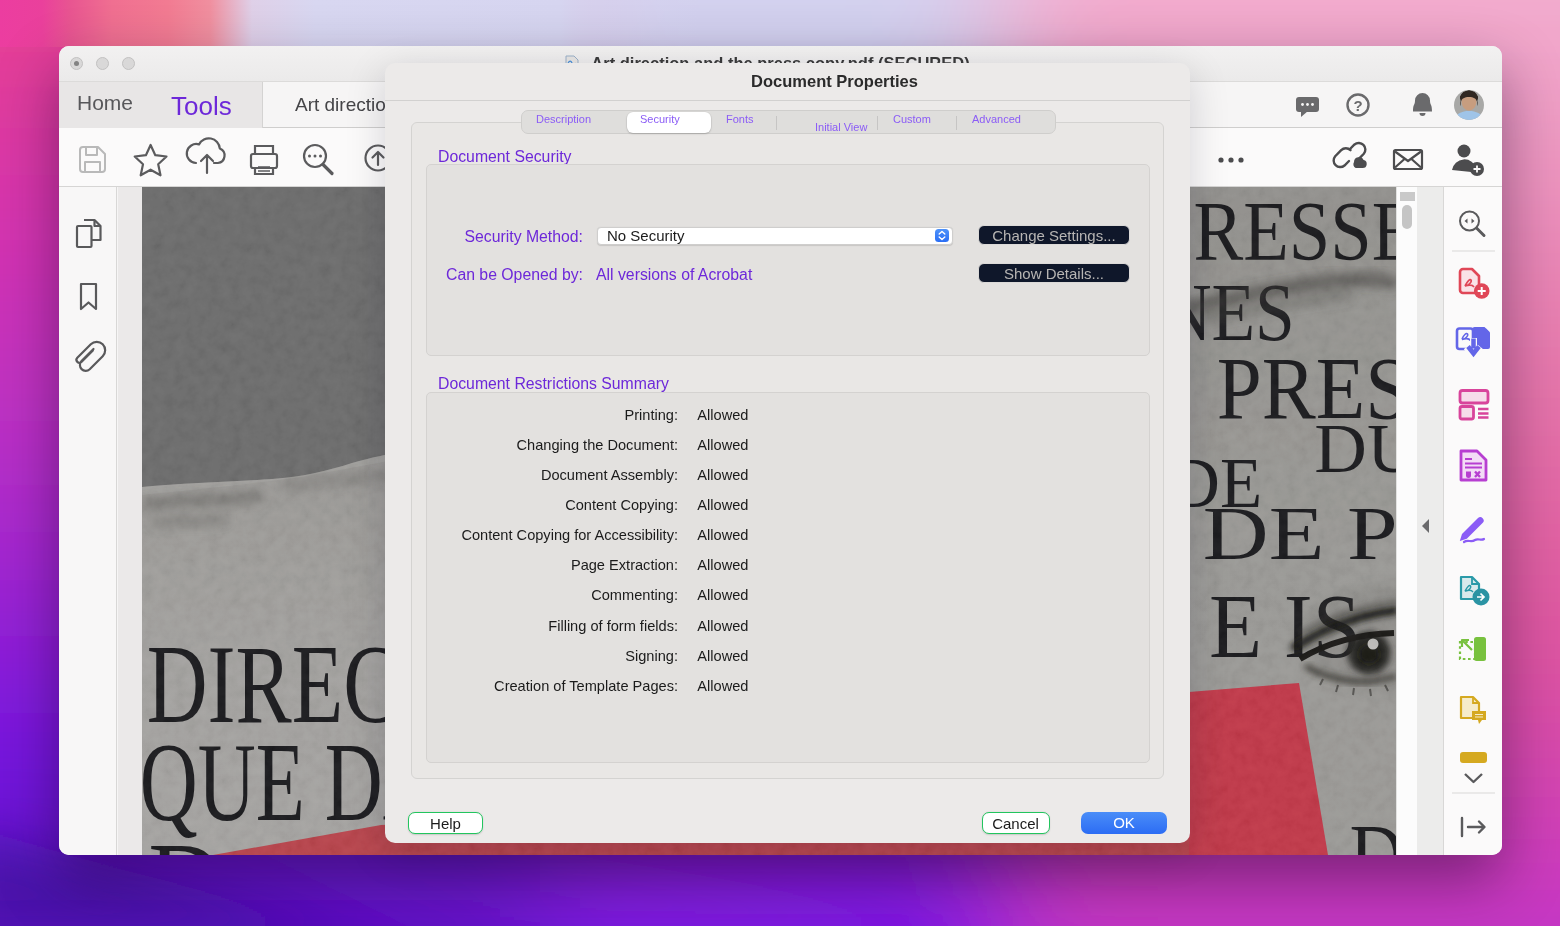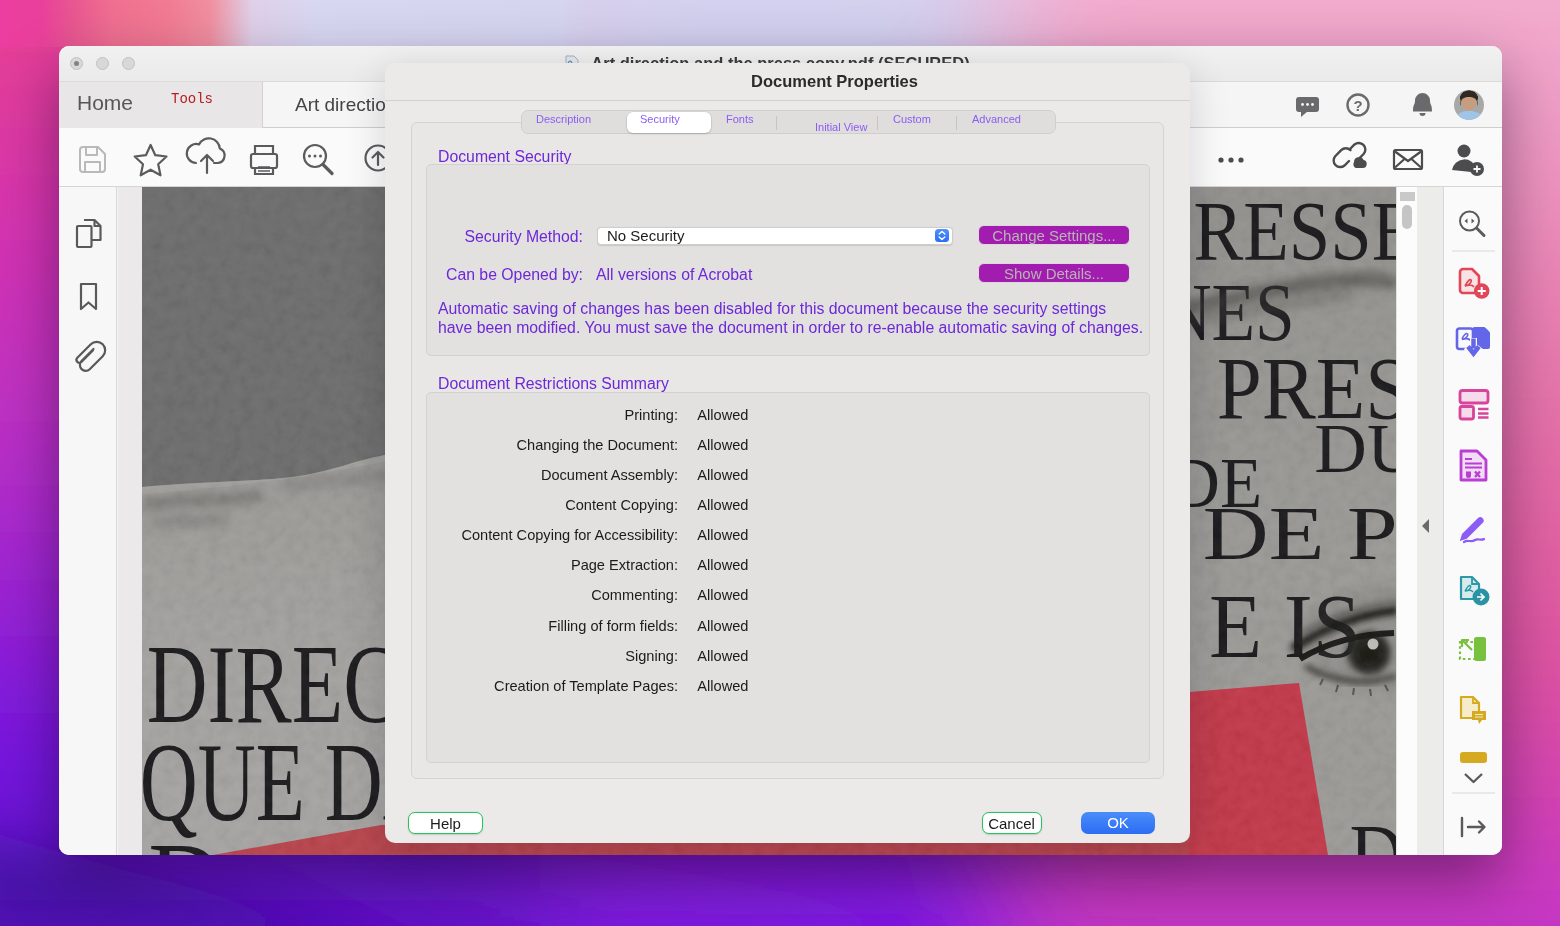--- a/index.html
+++ b/index.html
@@ -31,21 +31,21 @@
 #dlgtitle{top:9px;width:805px;text-align:center;font-weight:bold;font-size:16.5px;color:#2b2b2b;}
 #dlgsep{left:0;top:37px;width:805px;height:1px;background:#d2d1d0;}
 #tabpane{left:26px;top:58.5px;width:753px;height:657px;background:#e9e7e5;border:1px solid #d4d3d1;border-radius:6px;}
 #segc{left:136px;top:47px;width:535px;height:24px;background:#dfdedc;border:1px solid #cfcecc;border-radius:7px;}
 #segpill{left:242px;top:49px;width:84px;height:21px;background:#fff;border-radius:6px;box-shadow:0 1px 2px rgba(0,0,0,.18),0 0 0 .5px rgba(0,0,0,.06);}
 .tabt{top:50px;font-size:11px;color:#8b5cf6;}
 .tsep{top:53px;width:1px;height:14px;background:#c6c5c4;}
 .grp{left:40.5px;width:724px;background:#e3e1df;border:1px solid #d4d2d0;border-radius:5px;}
 .lbl{font-size:15.8px;color:#6d28d9;}
 .btn{border-radius:6px;font-size:15px;text-align:center;}
-.dbtn{background:#a21caf;border:1px solid #dcdad8;color:#b7b5b3;}
+.dbtn{background:#0f172a;border:1px solid #dcdad8;color:#b7b5b3;}
 .wbtn{background:#fff;border:1px solid #22c55e;box-shadow:0 .5px 1.5px rgba(0,0,0,.15);color:#1b1b1b;}
 .row{position:absolute;left:40.5px;width:724px;font-size:14.6px;}
 .rl{position:absolute;right:471.5px;text-align:right;white-space:nowrap;}
 .rv{position:absolute;left:271.8px;white-space:nowrap;}
 </style></head>
 <body>
 <div id="root">
   <svg id="wall" class="abs" width="1560" height="926" viewBox="0 0 1560 926">
     <defs>
       <linearGradient id="wL" x1="0" y1="0" x2="0" y2="1">
@@ -113,21 +113,21 @@
       <div class="abs" style="left:15px;top:15px;width:5px;height:5px;border-radius:50%;background:#838383;"></div>
       <svg class="abs" style="left:506px;top:9px;" width="14" height="16">
           <path d="M1,1 h8 l4,4 v10 h-12 Z" fill="#e8e6e4" stroke="#9ab0c8" stroke-width="1"></path>
           <path d="M3,8 c1.5,-2.5 3,-2.5 4,0 c1,2.5 2.5,2.5 4,0" stroke="#4a90d9" stroke-width="1.2" fill="none"></path>
         </svg>
       <div id="title" class="abs">Art direction and the press copy.pdf (SECURED)</div>
     </div>
     <div id="tabstrip" class="abs">
       <div id="tabgray" class="abs"></div>
       <div class="abs" style="left:18px;top:9px;font-size:21px;color:#57575a;">Home</div>
-      <div class="abs" style="left:112px;top:9px;font-size:14px;color:#b91c1c;font-family:Liberation Mono, monospace;">Tools</div>
+      <div class="abs" style="left:112px;top:9px;font-size:26px;color:#6d28d9;">Tools</div>
       <div class="abs" style="left:236px;top:12px;font-size:19px;color:#454548;">Art directio</div>
       <svg class="abs" style="left:1220px;top:0;" width="223" height="46" viewBox="0 0 223 46">
         <g fill="#6a6a6c">
           <rect x="17" y="15" width="23" height="15" rx="3"></rect>
           <path d="M22,29 l0,6 l7,-6 Z"></path>
           <circle cx="23.5" cy="22.5" r="1.4" fill="#f6f5f5"></circle>
             <circle cx="28.5" cy="22.5" r="1.4" fill="#f6f5f5"></circle>
             <circle cx="33.5" cy="22.5" r="1.4" fill="#f6f5f5"></circle>
         </g>
         <circle cx="79" cy="23" r="10.5" fill="none" stroke="#6a6a6c" stroke-width="2.4"></circle>
@@ -385,21 +385,20 @@
     <div class="abs" style="left:222px;top:164px;font-size:15px;">No Security</div>
     <div class="abs" style="left:550px;top:166px;width:14px;height:13px;border-radius:3.5px;background:linear-gradient(#4e92f9,#2a6ef5);"></div>
     <svg class="abs" style="left:550px;top:166px;" width="14" height="13">
         <path d="M4.2,5 L7,2.4 L9.8,5" stroke="#fff" stroke-width="1.4" fill="none" stroke-linecap="round" stroke-linejoin="round"></path>
         <path d="M4.2,8 L7,10.6 L9.8,8" stroke="#fff" stroke-width="1.4" fill="none" stroke-linecap="round" stroke-linejoin="round"></path>
       </svg>
     <div class="btn dbtn abs" style="left:593px;top:162px;width:152px;height:20px;line-height:19px;">Change Settings...</div>
     <div class="lbl abs" style="left:53px;top:202.5px;width:145px;text-align:right;">Can be Opened by:</div>
     <div class="lbl abs" style="left:211px;top:202.5px;">All versions of Acrobat</div>
     <div class="btn dbtn abs" style="left:593px;top:199.5px;width:152px;height:20px;line-height:19px;">Show Details...</div>
-    <div class="lbl abs" style="left:53px;top:236px;white-space:nowrap;line-height:19px;">Automatic saving of changes has been disabled for this document because the security settings<br>have been modified. You must save the document in order to re-enable automatic saving of changes.</div>
 
     <div class="lbl abs" style="left:53px;top:311.5px;">Document Restrictions Summary</div>
     <div class="grp abs" style="top:329px;height:371px;"></div>
 
     <div class="row" style="top:343.5px;">
         <span class="rl">Printing:</span>
         <span class="rv">Allowed</span>
       </div>
     <div class="row" style="top:373.5px;">
         <span class="rl">Changing the Document:</span>
@@ -432,16 +431,16 @@
     <div class="row" style="top:585px;">
         <span class="rl">Signing:</span>
         <span class="rv">Allowed</span>
       </div>
     <div class="row" style="top:615px;">
         <span class="rl">Creation of Template Pages:</span>
         <span class="rv">Allowed</span>
       </div>
 
     <div class="btn wbtn abs" style="left:23px;top:749px;width:75px;height:22px;line-height:21px;border-radius:7px;">Help</div>
-    <div class="btn wbtn abs" style="left:596.5px;top:749px;width:60px;height:22px;line-height:21px;border-radius:7px;">Cancel</div>
-    <div class="btn abs" style="left:696px;top:749px;width:74px;height:22px;line-height:21px;border-radius:7px;background:linear-gradient(#4a8df8,#2c6cf4);color:#fff;">OK</div>
+    <div class="btn wbtn abs" style="left:596.5px;top:749px;width:68px;height:22px;line-height:21px;border-radius:7px;">Cancel</div>
+    <div class="btn abs" style="left:696px;top:749px;width:86px;height:22px;line-height:21px;border-radius:7px;background:linear-gradient(#4a8df8,#2c6cf4);color:#fff;">OK</div>
   </div>
 </div>
 
 </body></html>

